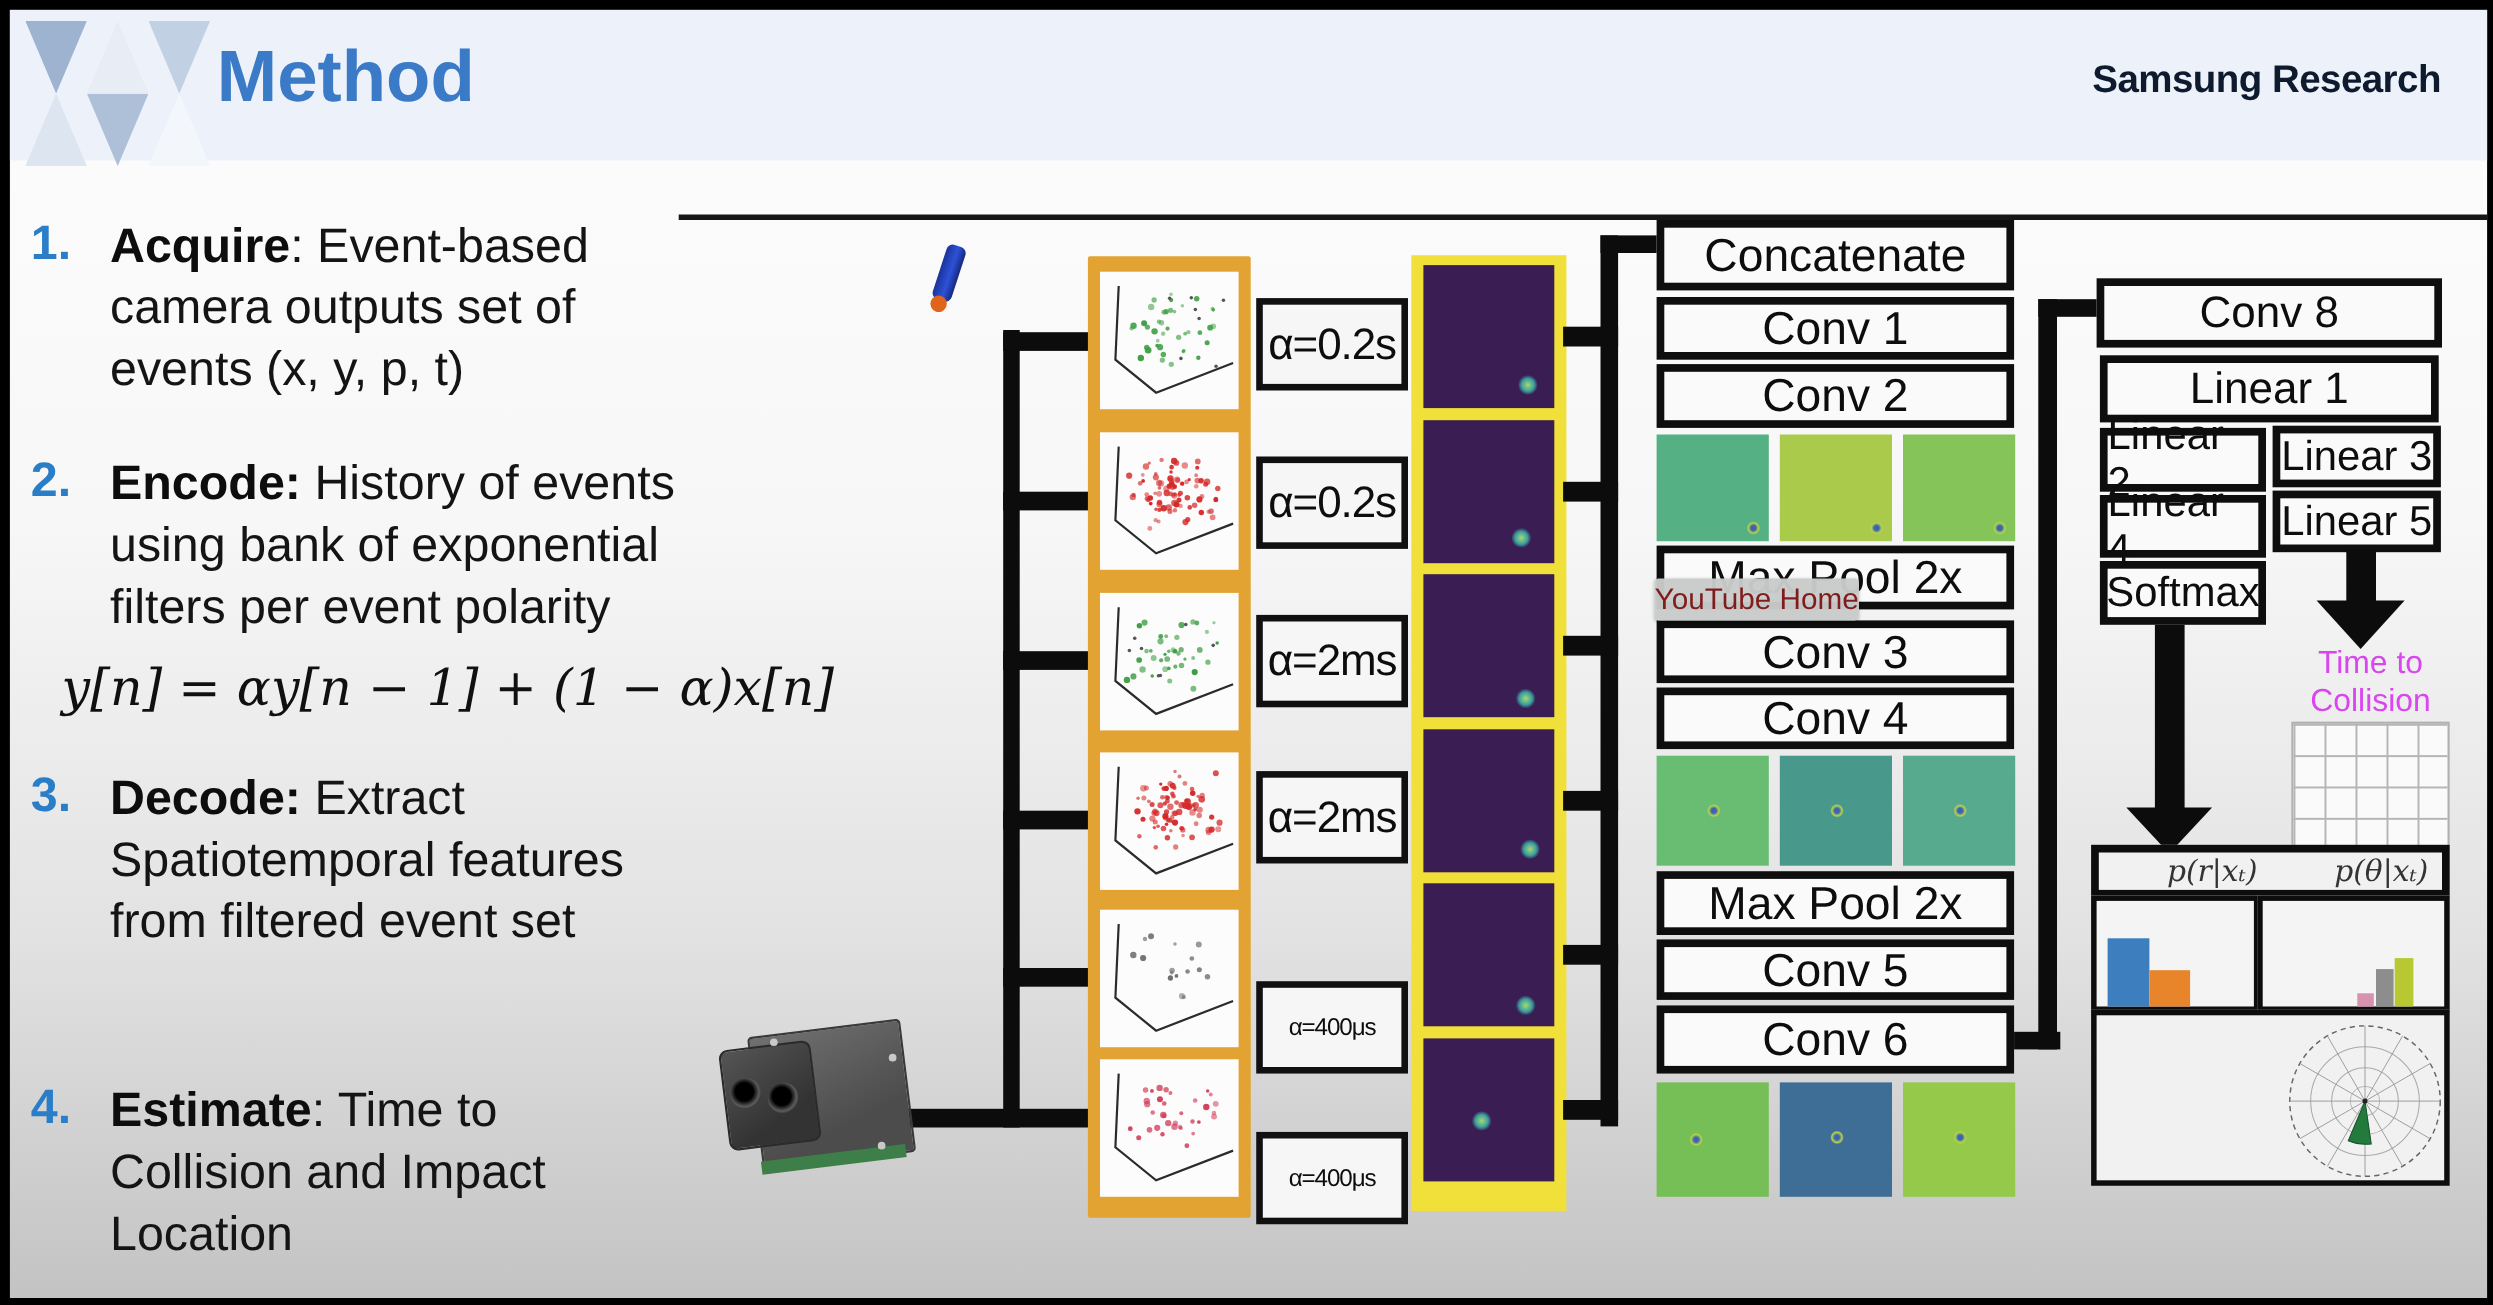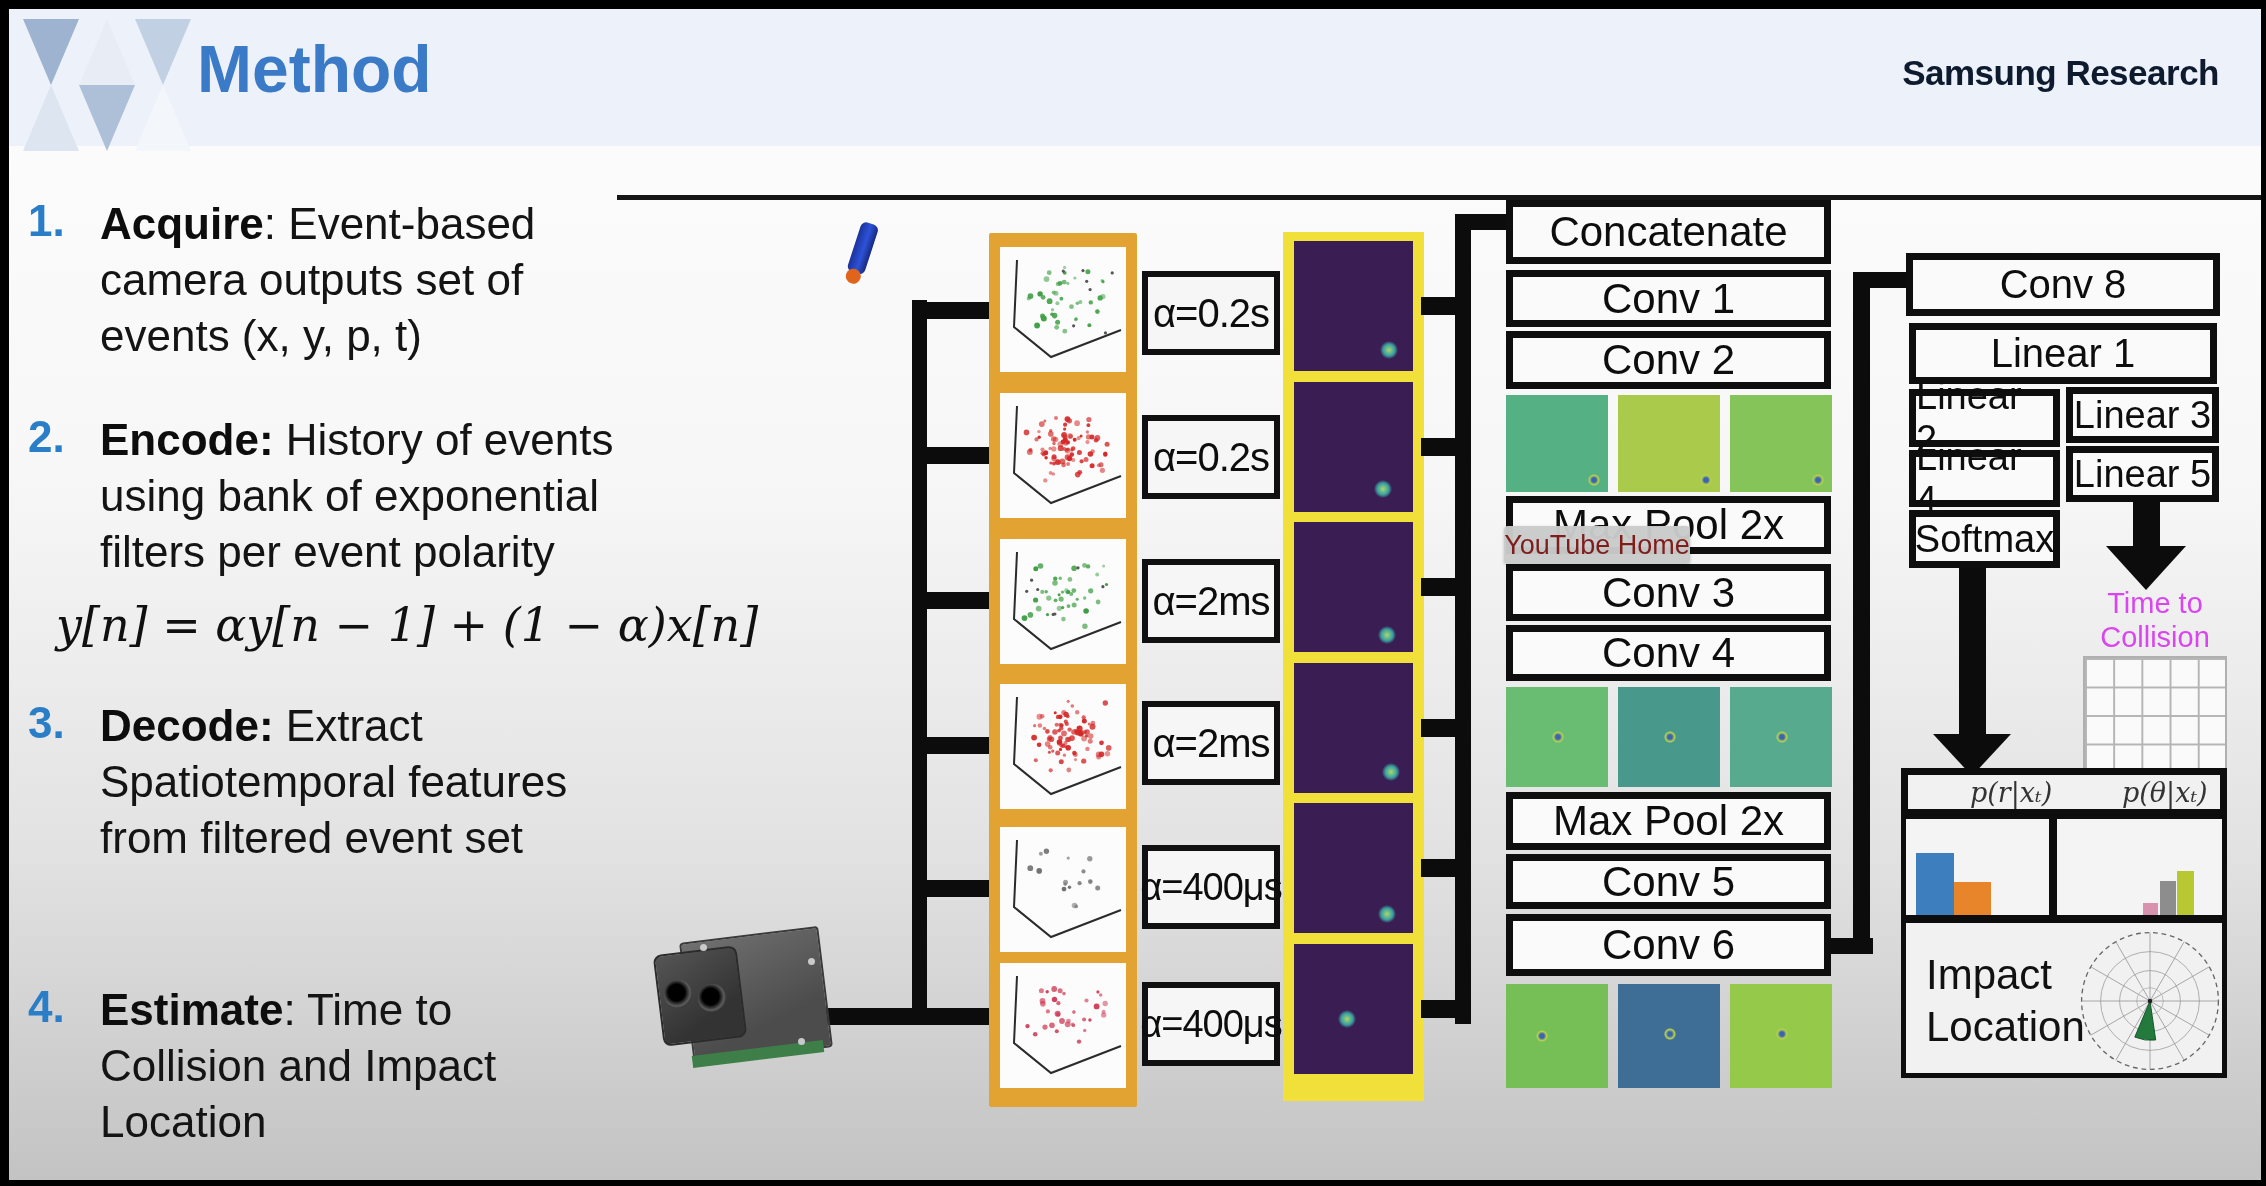--- a/index.html
+++ b/index.html
@@ -44,21 +44,21 @@
   .cam-lens{position:absolute;width:28px;height:28px;border-radius:50%;
     background:radial-gradient(circle at 45% 45%,#000 38%,#5d5d5d 62%,#222 78%);}
   .screw{position:absolute;width:7px;height:7px;border-radius:50%;background:#c9c9c9;}
   
   .scol{left:989px;top:233px;width:148px;height:874px;border-radius:2px;}
   .scell{position:absolute;left:1000px;width:126px;height:125px;background:#fcfcfc;}
   .scell svg{width:100%;height:100%;display:block;}
   .abox{position:absolute;left:1142px;width:138px;height:84px;background:#f6f6f6;border:6px solid #101010;
     box-sizing:border-box;display:flex;align-items:center;justify-content:center;
     font-size:40px;color:#0d0d0d;letter-spacing:-1px;}
-  .abox.small{font-size:38px;}
+  .abox.small{font-size:22px;margin-top:47px;}
   .pcol{left:1283px;top:232px;width:141px;height:869px;}
   .pcell{position:absolute;left:1294px;width:119px;height:130px;}
   .pdot{position:absolute;width:18px;height:18px;border-radius:50%;
     background:radial-gradient(circle,#a8d86e 0%,#3aa0a0 45%,rgba(58,29,82,0) 72%);}
   
   .blk{position:absolute;background:#fafafa;border:7px solid #0e0e0e;box-sizing:border-box;
     display:flex;align-items:center;justify-content:center;font-size:42px;color:#0d0d0d;}
   .ftile{position:absolute;width:102px;height:inherit;}
   .frow{position:absolute;left:1506px;width:326px;}
   .frow .ftile{top:0;height:100%;}
@@ -609,21 +609,20 @@
     <div class="bar" style="left: 10px; width: 38px; height: 62px; background: rgb(61, 126, 191);"></div>
     <div class="bar" style="left: 48px; width: 37px; height: 33px; background: rgb(232, 133, 43);"></div>
   </div>
 <div class="panel" id="pt-panel" style="left:2052px;width:175px;">
     <div class="bar" style="left: 86px; width: 15px; height: 12px; background: rgb(216, 146, 174);"></div>
     <div class="bar" style="left: 103px; width: 16px; height: 34px; background: rgb(141, 141, 141);"></div>
     <div class="bar" style="left: 120px; width: 17px; height: 44px; background: rgb(183, 200, 50);"></div>
   </div>
 
 <div class="abs impact">
-  <div class="impact-label">Impact Location</div>
   <svg class="polar" viewBox="-80 -80 160 160">
     <circle cx="0" cy="0" r="72" fill="none" stroke="#666" stroke-width="1.4" stroke-dasharray="5 4"></circle>
     <circle cx="0" cy="0" r="52" fill="none" stroke="#aaa" stroke-width="1"></circle>
     <circle cx="0" cy="0" r="32" fill="none" stroke="#aaa" stroke-width="1"></circle>
     <circle cx="0" cy="0" r="14" fill="none" stroke="#bbb" stroke-width="1"></circle>
     <g stroke="#999" stroke-width="0.9">
       <line x1="-72" y1="0" x2="72" y2="0"></line>
         <line x1="0" y1="-72" x2="0" y2="72"></line>
       <line x1="-62.4" y1="-36" x2="62.4" y2="36"></line>
         <line x1="-62.4" y1="36" x2="62.4" y2="-36"></line>

